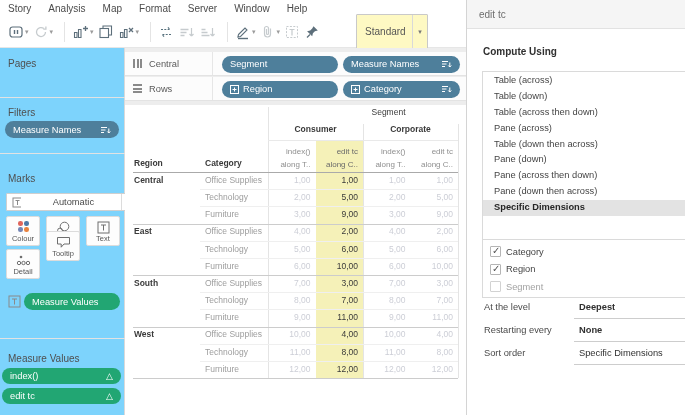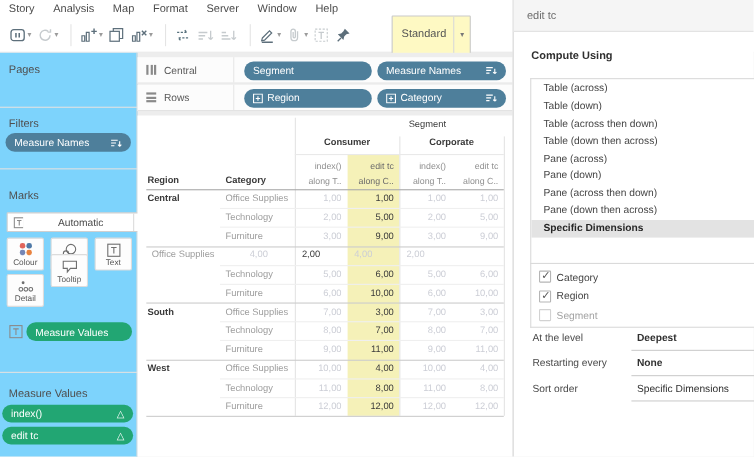--- a/index.html
+++ b/index.html
@@ -429,20 +429,21 @@
         <div class="trow">
           <div class="cell region"></div>
           <div class="cell category">Furniture</div>
           <div class="cell val">3,00</div>
           <div class="cell val hi">9,00</div>
           <div class="cell val">3,00</div>
           <div class="cell val">9,00</div>
         </div>
 
         <div class="trow">
+          <div class="cell region">East</div>
           <div class="cell category">Office Supplies</div>
           <div class="cell val">4,00</div>
           <div class="cell val hi">2,00</div>
           <div class="cell val">4,00</div>
           <div class="cell val">2,00</div>
         </div>
         <div class="trow">
           <div class="cell region"></div>
           <div class="cell category">Technology</div>
           <div class="cell val">5,00</div>
@@ -516,22 +517,22 @@
 <div id="rightpanel">
   <div id="panel-titlebar">
     <div class="ptitle">edit tc</div>
   </div>
   <div id="cu-heading">Compute Using</div>
 
   <div id="cu-list">
     <div class="opt">Table (across)</div>
     <div class="opt">Table (down)</div>
     <div class="opt">Table (across then down)</div>
+    <div class="opt">Pane (across)</div>
     <div class="opt">Table (down then across)</div>
-    <div class="opt">Pane (across)</div>
     <div class="opt">Pane (down)</div>
     <div class="opt">Pane (across then down)</div>
     <div class="opt">Pane (down then across)</div>
     <div class="opt selected">Specific Dimensions</div>
   </div>
 
   <div id="dims-box">
     <div class="dim-row">
       <span class="cb checked"></span>
       <span class="dlabel">Category</span>

